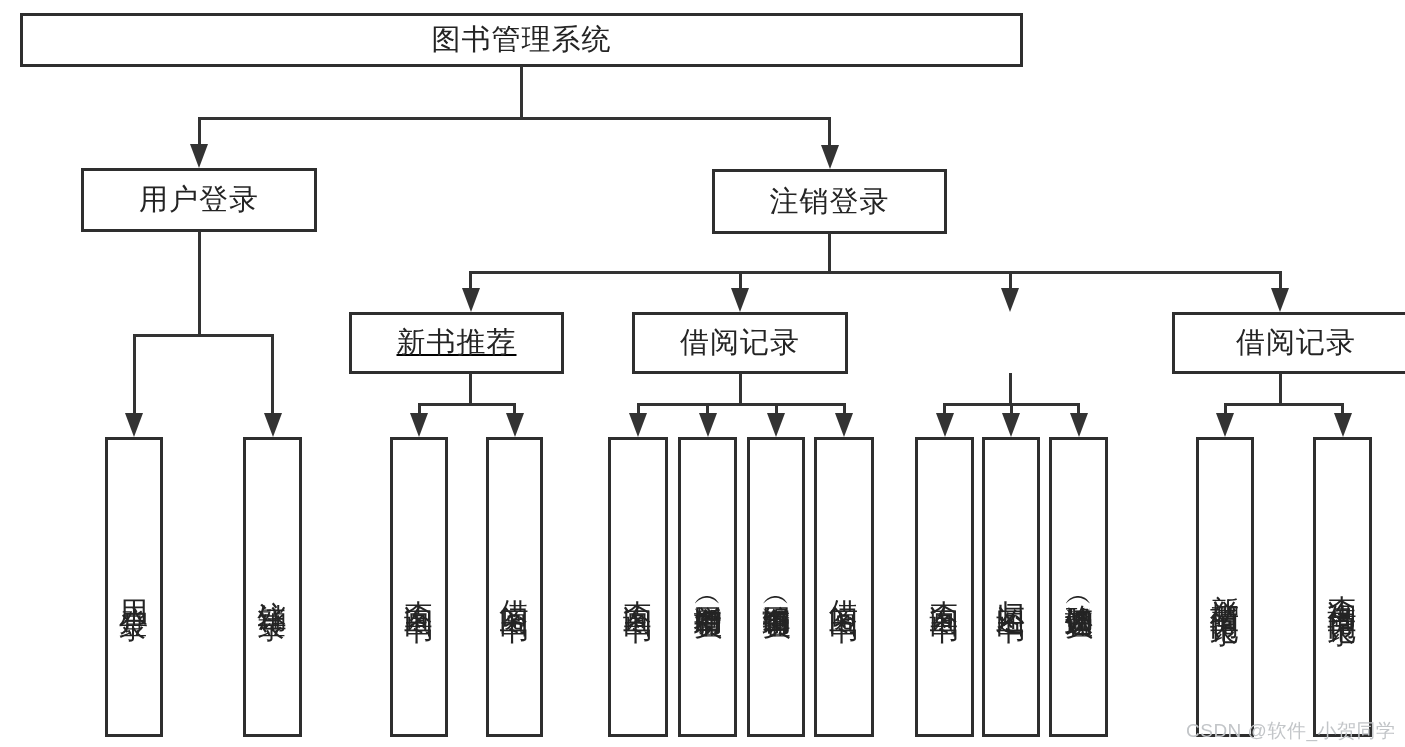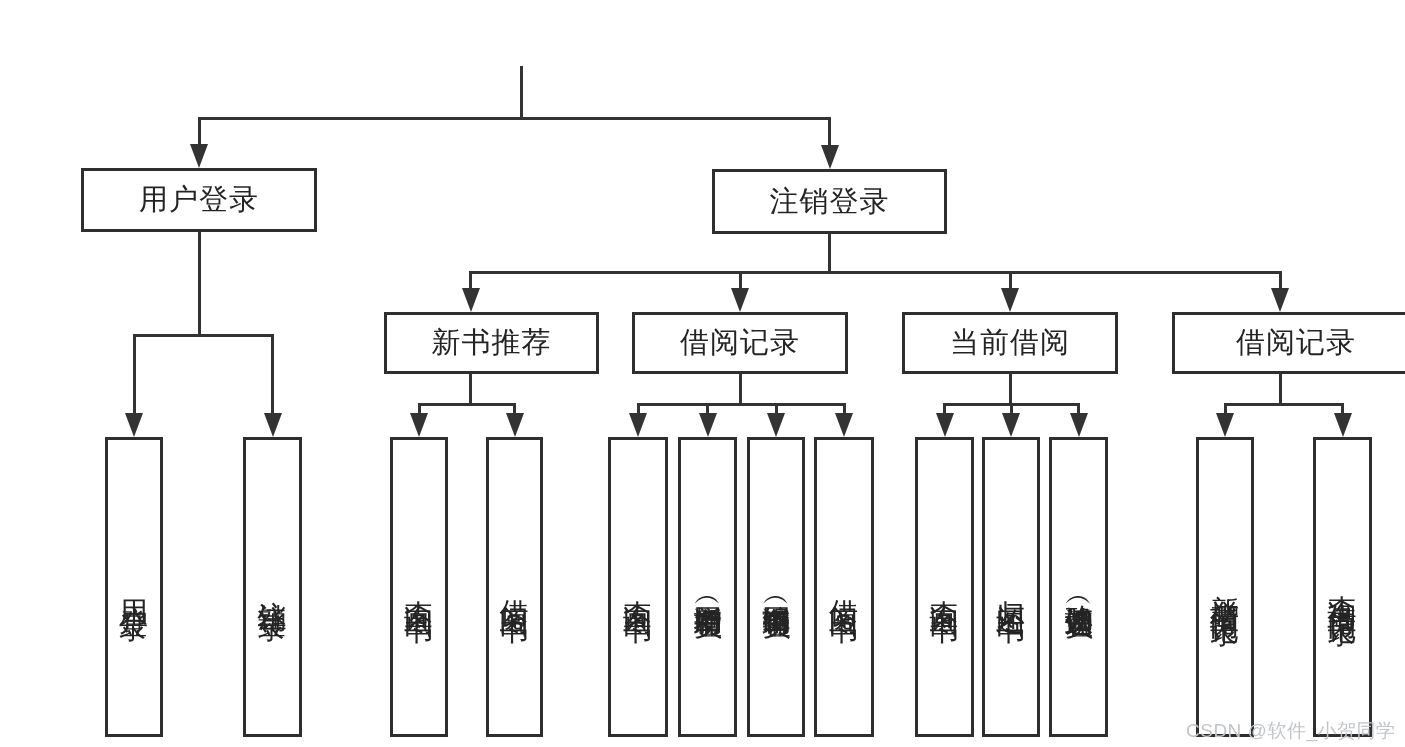--- a/index.html
+++ b/index.html
@@ -65,34 +65,34 @@
     pointer-events: none;
     z-index: 10;
     text-align: center;
   }
 </style>
 </head>
 <body>
 
 <div id="canvas">
   <div class="watermark">CSDN @软件_小贺同学</div>
+<div class="node h" style="left: 20px; top: 13px; width: 1003px; height: 54px;">
+      <span class="lbl">图书管理系统</span>
+    </div>
     <div class="node h" style="left: 81px; top: 168px; width: 236px; height: 64px;">
       <span class="lbl">用户登录</span>
     </div>
     <div class="node h" style="left: 712px; top: 169px; width: 235px; height: 65px;">
       <span class="lbl">注销登录</span>
     </div>
-    <div class="node h" style="left: 384px; top: 312px; width: 215px; height: 62px;">
+    <div class="node h" style="left: 349px; top: 312px; width: 215px; height: 62px; text-decoration: underline;">
       <span class="lbl">新书推荐</span>
     </div>
     <div class="node h" style="left: 632px; top: 312px; width: 216px; height: 62px;">
       <span class="lbl">借阅记录</span>
-    </div>
-    <div class="node h" style="left: 902px; top: 312px; width: 216px; height: 62px;">
-      <span class="lbl">当前借阅</span>
     </div>
     <div class="node h" style="left: 1172px; top: 312px; width: 248px; height: 62px;">
       <span class="lbl">借阅记录</span>
     </div>
     <div class="node v" style="left: 105px; top: 437px; width: 58px; height: 300px;">
       <span class="lbl">用户登录</span>
     </div>
     <div class="node v" style="left: 243px; top: 437px; width: 59px; height: 300px;">
       <span class="lbl">注销登录</span>
     </div>

